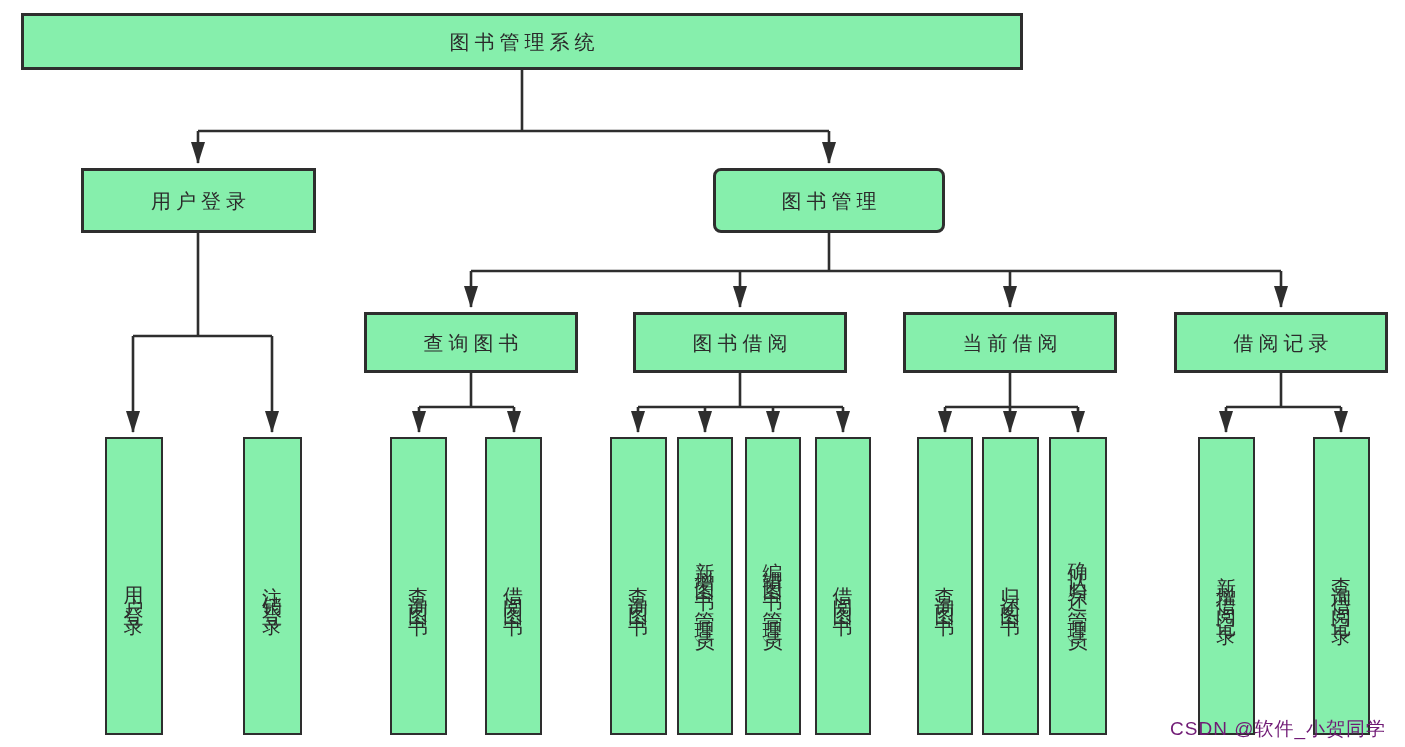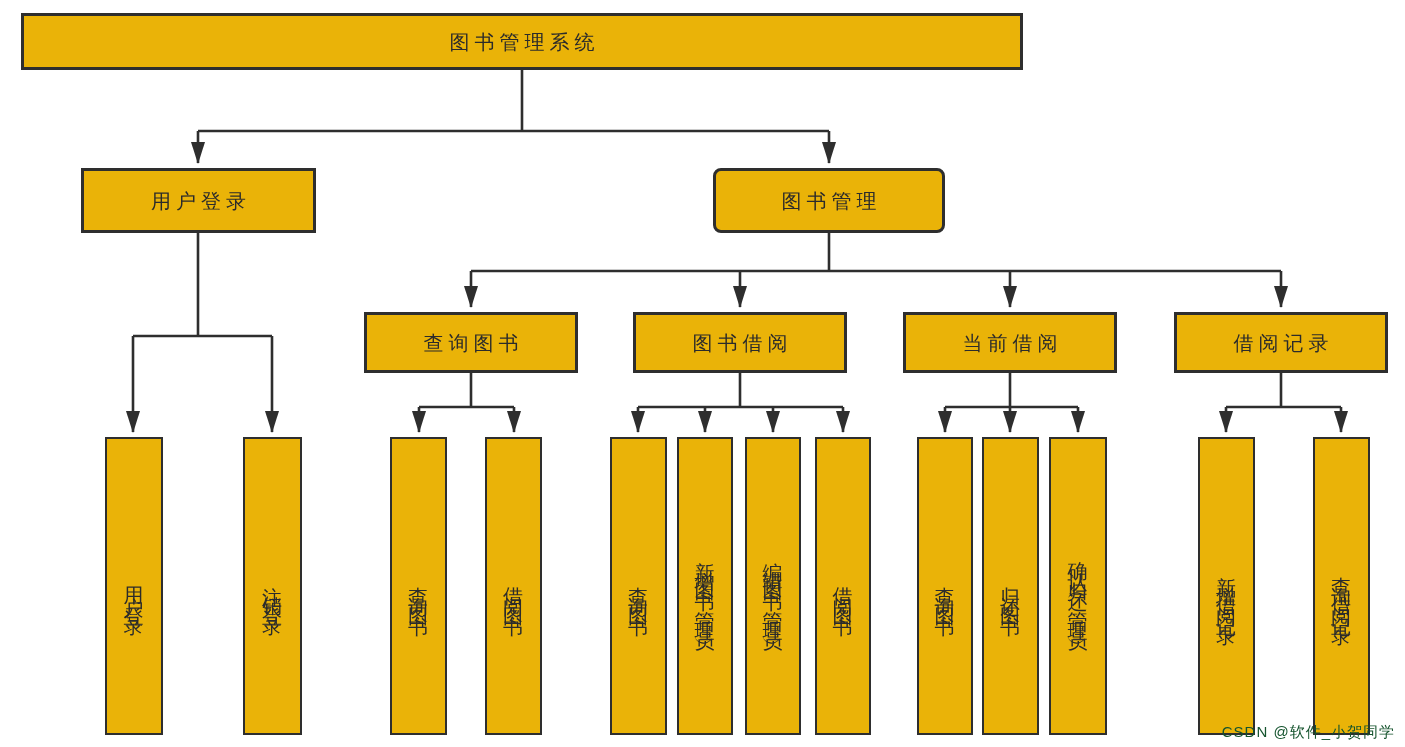--- a/index.html
+++ b/index.html
@@ -24,21 +24,21 @@
     pointer-events: none;
   }
   .connectors path {
     stroke: #2e2e2e;
     stroke-width: 2.6;
     fill: none;
   }
   .node {
     position: absolute;
     box-sizing: border-box;
-    background: #eab308;
+    background: #86efac;
     border: 3px solid #2e2e2e;
     display: flex;
     align-items: center;
     justify-content: center;
     color: #2b2b2b;
   }
   .node.h span {
     font-size: 20px;
     letter-spacing: 5px;
     text-indent: 5px; 
@@ -50,25 +50,25 @@
   }
   .node.v span {
     writing-mode: vertical-rl;
     font-size: 20px;
     letter-spacing: 10px;
     line-height: 1;
     margin-top: 10px; 
   }
   .watermark {
     position: absolute;
-    right: 10px;
+    right: 19px;
     bottom: 5px;
-    font-size: 15px;
+    font-size: 19px;
     letter-spacing: 1px;
-    color: #14532d;
+    color: #701a75;
     white-space: nowrap;
   }
 </style>
 </head>
 <body>
 
 <div class="stage">
 
   <svg class="connectors" viewBox="0 0 1405 747" xmlns="http://www.w3.org/2000/svg">
     <defs>

